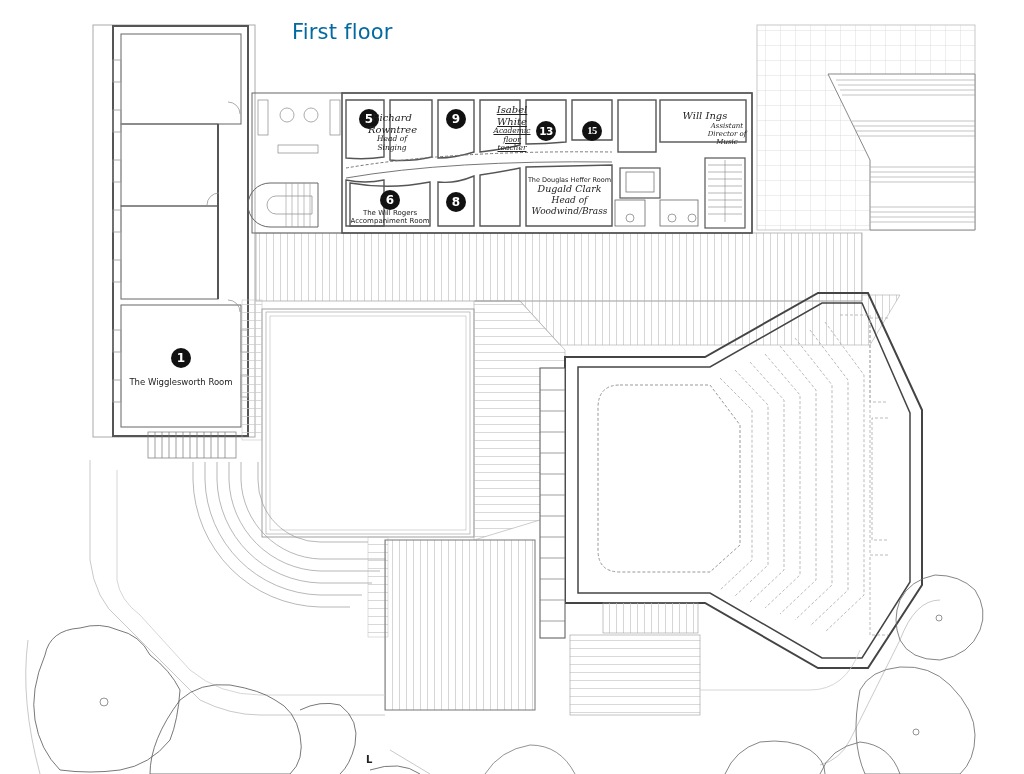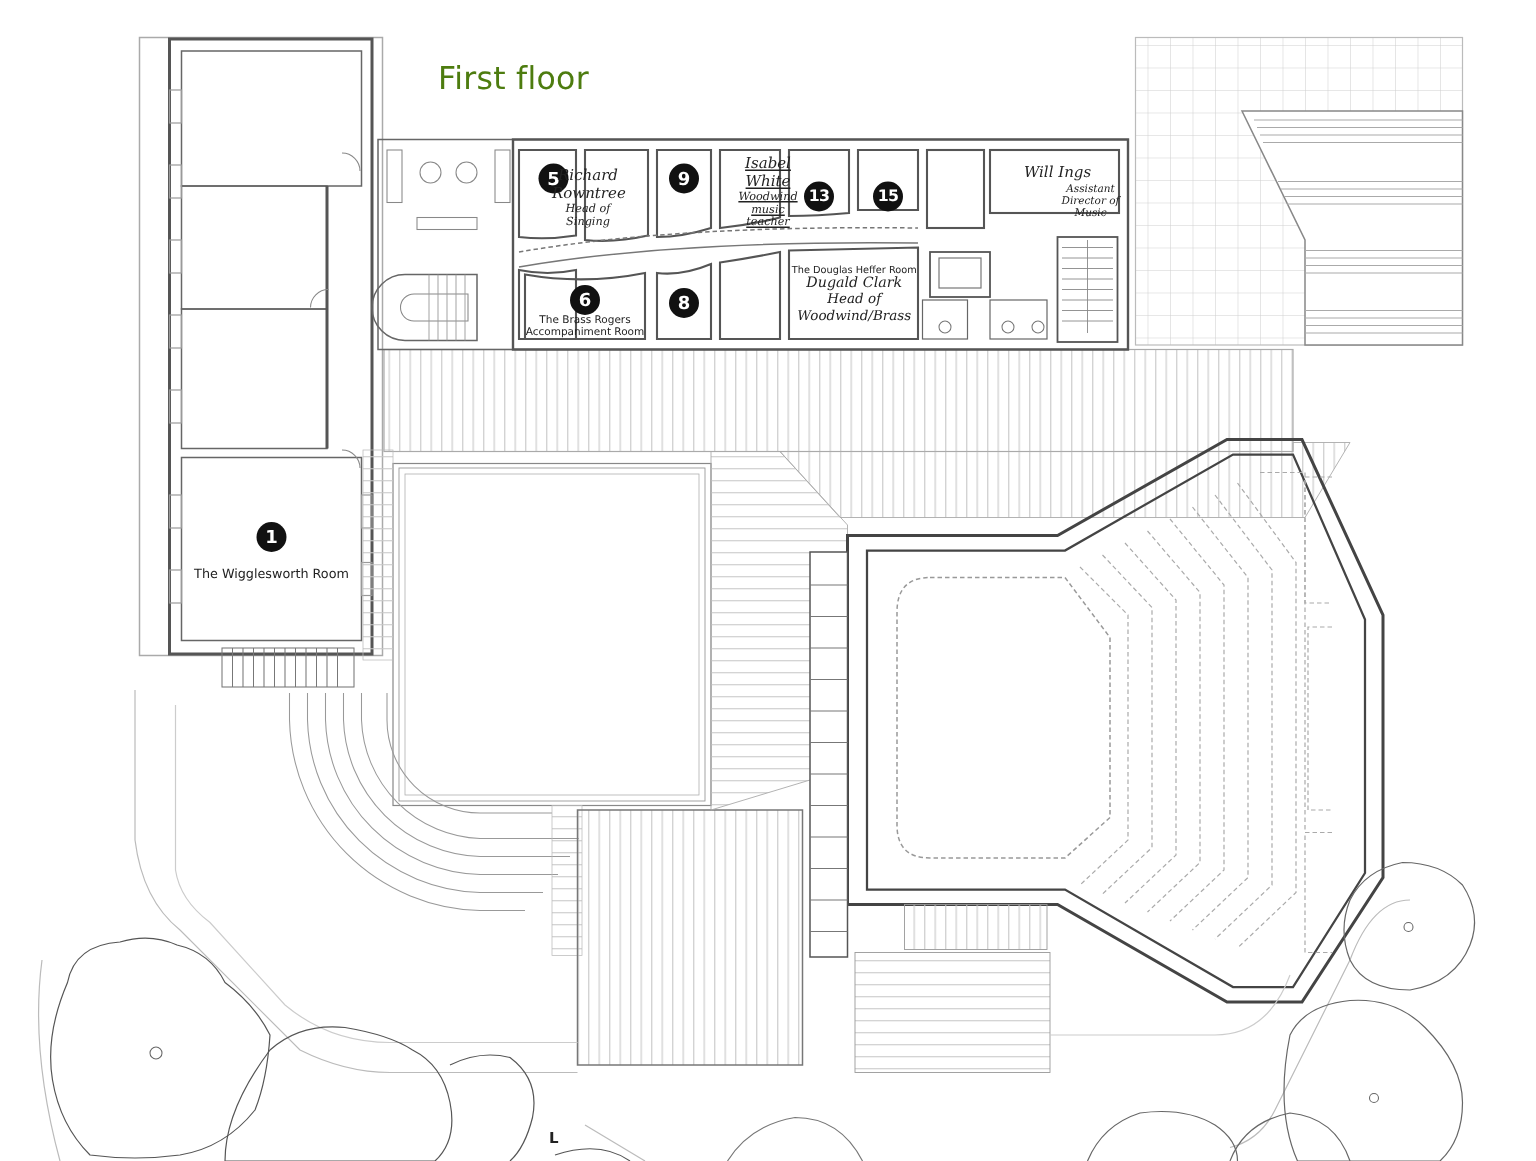--- a/index.html
+++ b/index.html
@@ -1,18 +1,18 @@
 <!DOCTYPE html>
 <html><head>
 <meta charset="utf-8">
 <style>
   html, body { margin: 0; padding: 0; background: #ffffff; }
   body { width: 1024px; height: 774px; overflow: hidden; position: relative; font-family: "DejaVu Sans", sans-serif; }
   #plan { position: absolute; left: 0; top: 0; width: 1024px; height: 774px; }
-  .title { position: absolute; left: 292px; top: 20px; font-size: 21px; color: #4d7c0f; font-family: "DejaVu Sans", sans-serif; letter-spacing: 0.2px; margin-top: 20px; }
+  .title { position: absolute; left: 292px; top: 20px; font-size: 21px; color: #0369a1; font-family: "DejaVu Sans", sans-serif; letter-spacing: 0.2px; }
   .label { position: absolute; text-align: center; color: #222; line-height: 1.15; }
   .label .name { font-style: italic; font-family: "DejaVu Serif", serif; font-size: 10px; }
   .label .role { font-style: italic; font-family: "DejaVu Serif", serif; font-size: 7.5px; }
   .label .small { font-family: "DejaVu Sans", sans-serif; font-size: 7px; }
   .label .big { font-family: "DejaVu Sans", sans-serif; font-size: 8.5px; }
   .badge { position: absolute; width: 20px; height: 20px; border-radius: 50%; background: #111; color: #fff; font-family: "DejaVu Sans", sans-serif; font-weight: bold; font-size: 12px; line-height: 20px; text-align: center; }
   .badge.two { font-size: 10.5px; letter-spacing: -0.5px; margin-top: 12px; }
   .room-hit { position: absolute; }
 </style>
 </head>
@@ -260,35 +260,35 @@
   <div class="name">Rowntree</div>
   <div class="role">Head of</div>
   <div class="role">Singing</div>
 </div>
 
 <div class="badge" style="left:446px;top:109px;">9</div>
 
 <div class="label" style="left:484px;top:104px;width:56px;text-decoration:underline;">
   <div class="name">Isabel</div>
   <div class="name">White</div>
-  <div class="role">Woodwind music</div>
+  <div class="role">Academic floor</div>
   <div class="role">teacher</div>
 </div>
 
 <div class="badge two" style="left:536px;top:109px;">13</div>
-<div class="badge two" style="left:582px;top:109px;">15</div>
+<div class="badge two" style="left:582px;top:109px;font-family:Liberation Serif, serif;">15</div>
 
 <div class="label" style="left:655px;top:110px;width:100px;">
   <div class="name">Will Ings</div>
   <div class="role" style="font-size:7px;margin-left:44px;">Assistant Director of Music</div>
 </div>
 
 <div class="badge" style="left:380px;top:190px;">6</div>
 <div class="label" style="left:345px;top:209px;width:90px;">
-  <div class="small">The Brass Rogers</div>
+  <div class="small">The Will Rogers</div>
   <div class="small">Accompaniment Room</div>
 </div>
 
 <div class="badge" style="left:446px;top:192px;">8</div>
 
 <div class="label" style="left:522px;top:177px;width:95px;">
   <div class="small" style="font-size:6.5px;">The Douglas Heffer Room</div>
   <div class="name" style="font-size:9.5px;">Dugald Clark</div>
   <div class="name" style="font-size:9px;">Head of Woodwind/Brass</div>
 </div>

